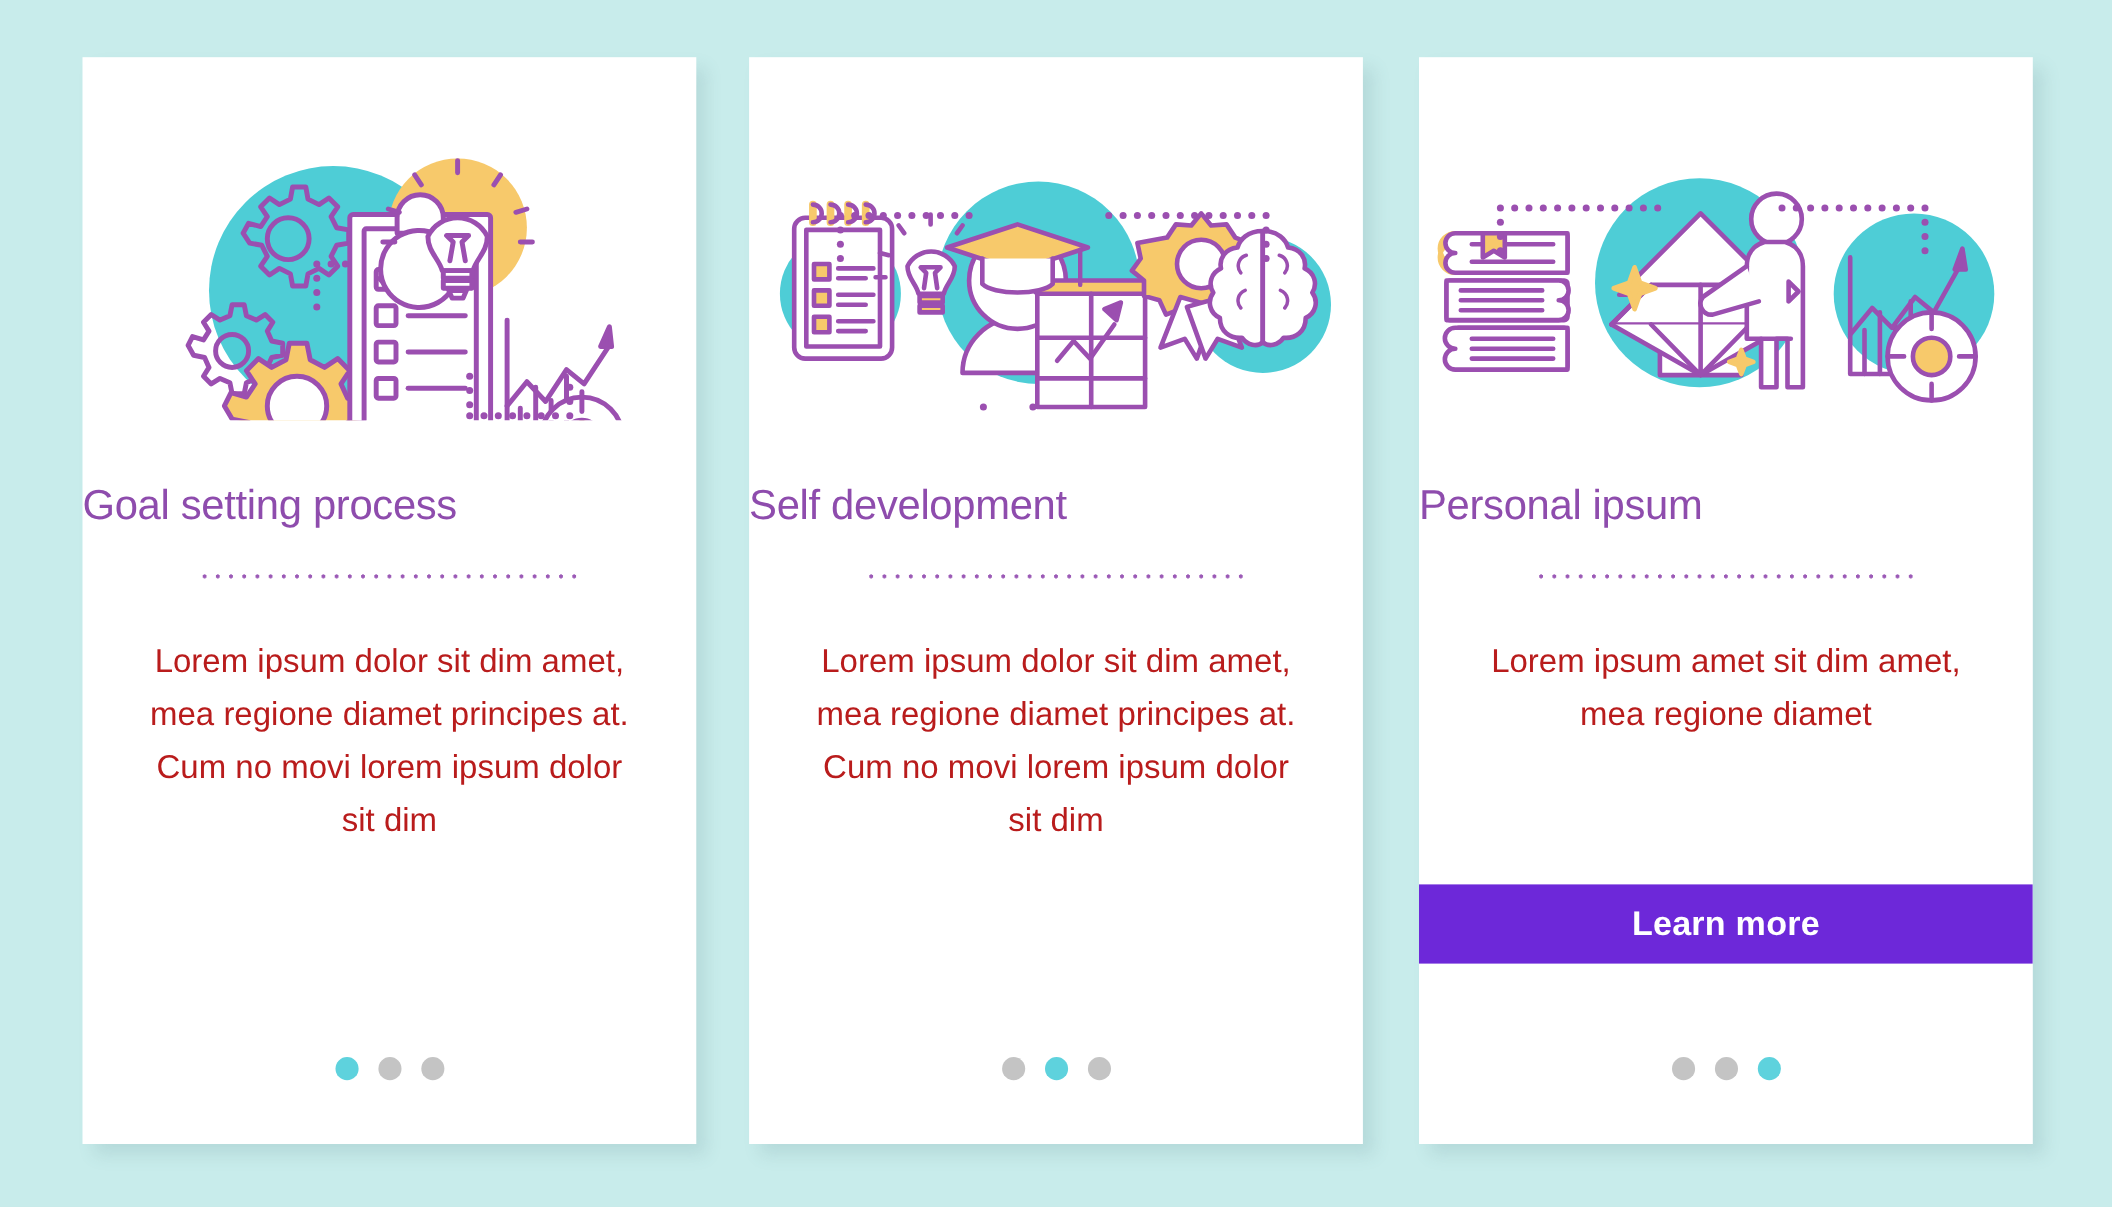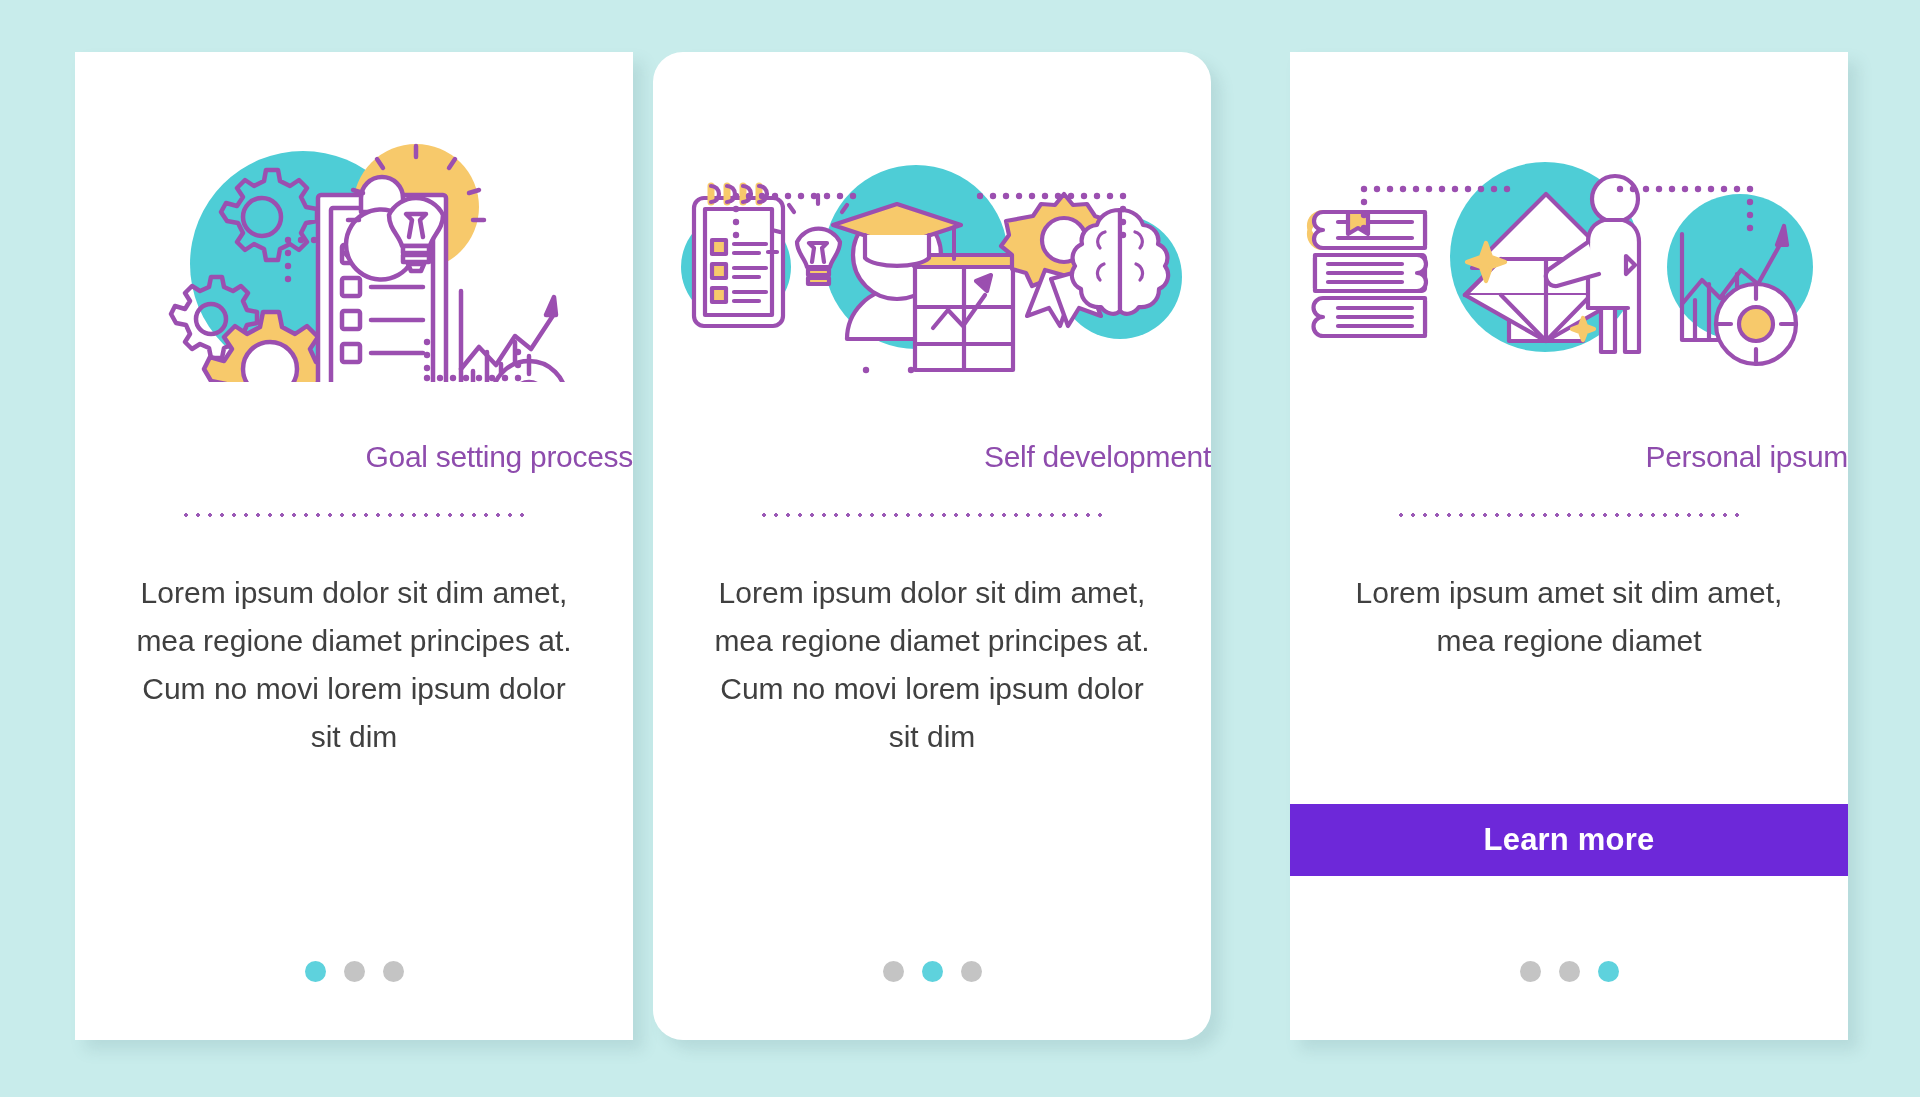--- a/index.html
+++ b/index.html
@@ -22,53 +22,53 @@
   .card {
     position: absolute;
     top: 52px;
     width: 558px;
     height: 988px;
     background: #ffffff;
     box-shadow: 10px 10px 14px rgba(90,130,135,0.16);
     overflow: hidden;
   }
   .card-1 { left: 75px; }
-  .card-2 { left: 653px; border-radius: 30px; }
+  .card-2 { left: 681px; }
   .card-3 { left: 1290px; }
 
   .illus {
     position: relative;
     width: 100%;
     height: 330px;
   }
   .illus svg { position: absolute; left: 0; top: 0; }
 
   .card-title {
-    text-align: right;
+    text-align: left;
     color: #8e4cad;
-    font-size: 30px;
+    font-size: 38px;
     font-weight: 400;
     letter-spacing: -0.3px;
     line-height: 1.1;
     margin-top: 58px;
   }
   .divider {
     margin: 40px auto 0 auto;
     width: 350px;
     height: 4px;
     background-image: radial-gradient(circle, #9b59b6 1.6px, rgba(0,0,0,0) 1.9px);
     background-size: 12px 4px;
     background-repeat: repeat-x;
     background-position: center;
   }
   .card-body {
     margin: 52px auto 0 auto;
     width: 460px;
     text-align: center;
-    color: #404040;
+    color: #b91c1c;
     font-size: 30px;
     line-height: 48px;
     font-weight: 400;
   }
   .learn-more {
     position: absolute;
     left: 0;
     bottom: 164px;
     width: 100%;
     height: 72px;

